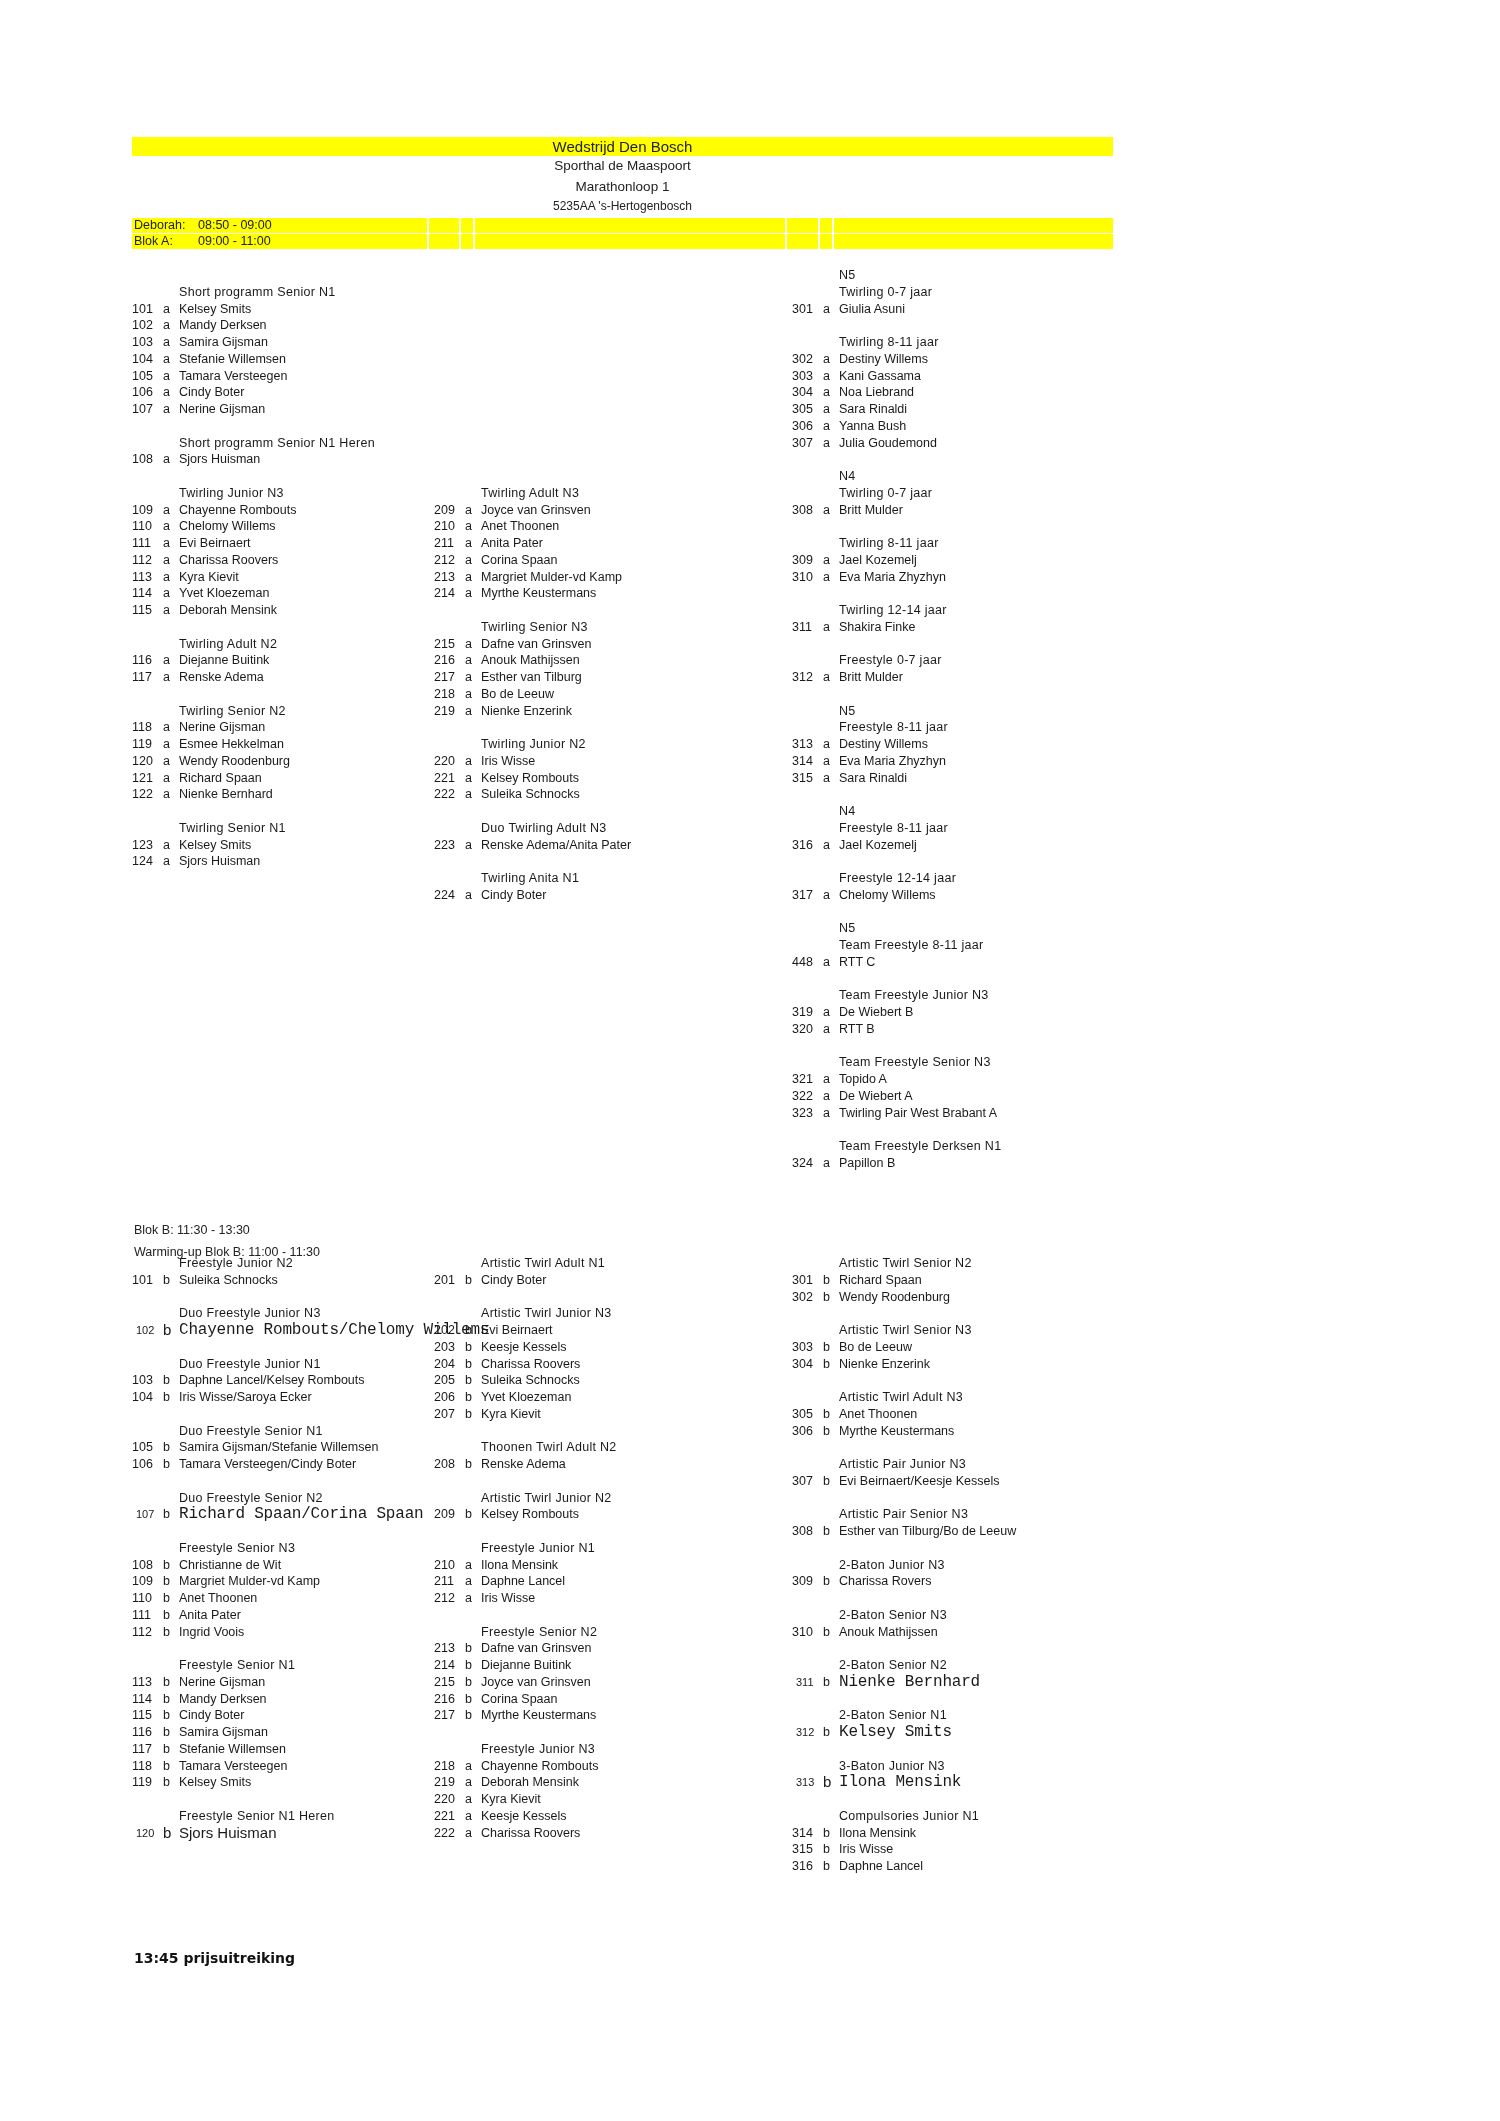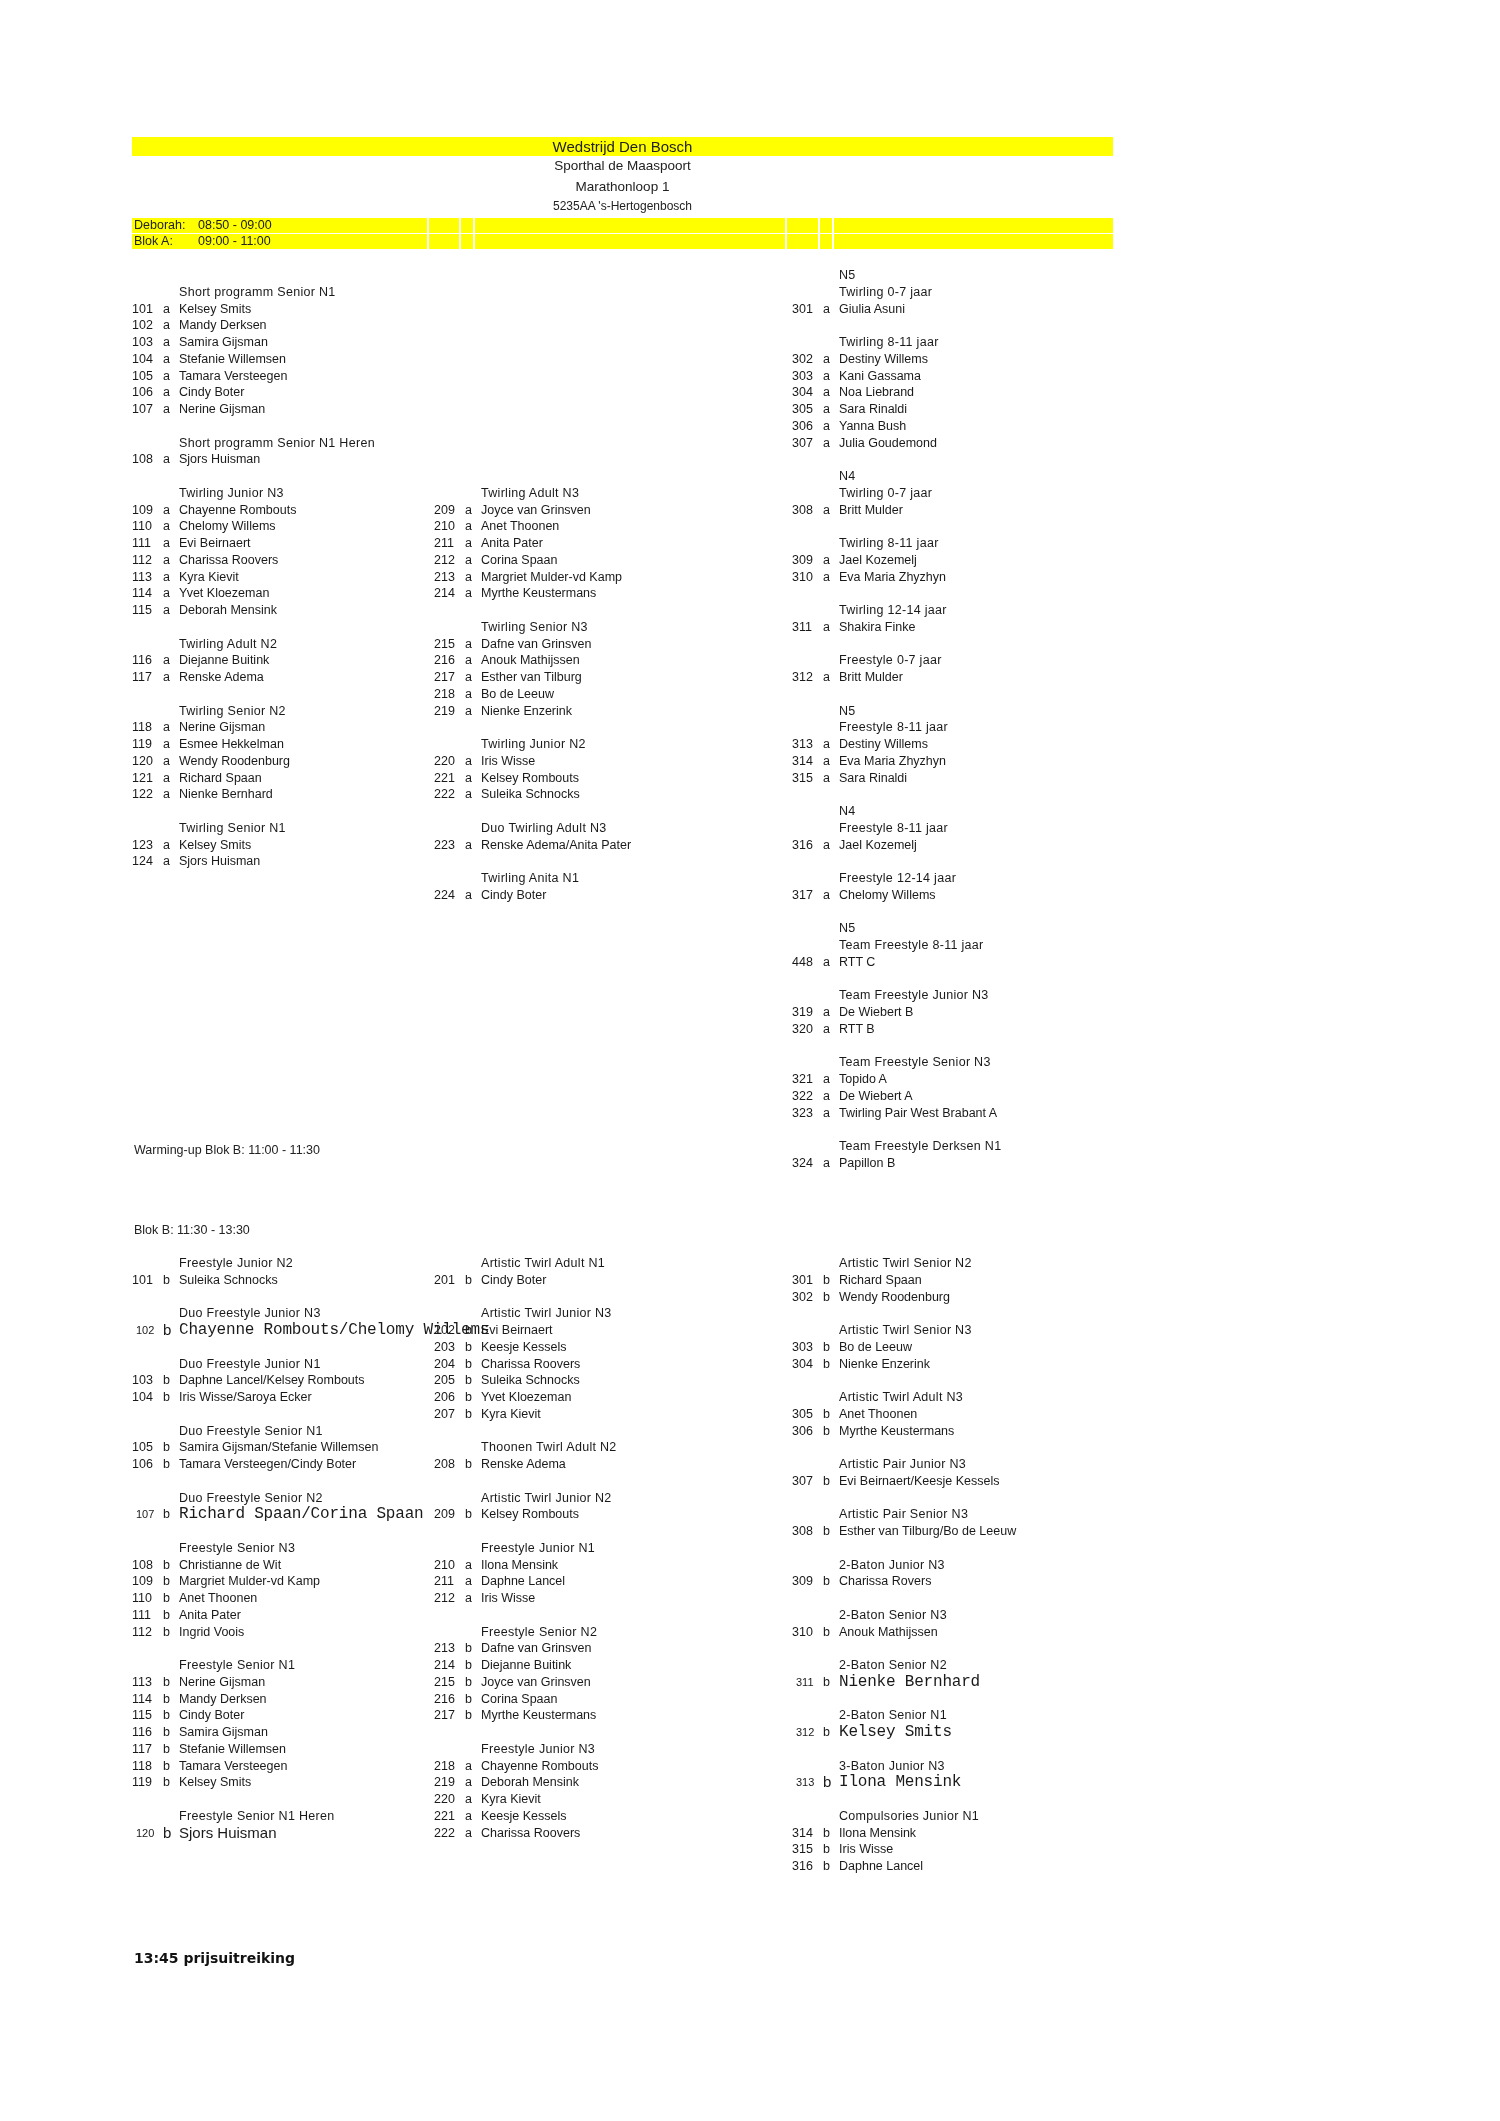--- a/index.html
+++ b/index.html
@@ -467,21 +467,21 @@
     <div class="row heading" style="top: 871px;">
       <span class="name">Team Freestyle Derksen N1</span>
     </div>
     <div class="row" style="top: 887.75px;">
       <span class="num">324</span>
       <span class="blk">a</span>
       <span class="name">Papillon B</span>
     </div>
   </div>
 
-<div class="note" style="left:134px; top:1143px;">Warming-up Blok B: 11:00 - 11:30</div>
+<div class="note" style="left:134px; top:1245px;">Warming-up Blok B: 11:00 - 11:30</div>
 <div class="note" style="left:134px; top:1223px;">Blok B: 11:30 - 13:30</div>
 
 <div class="col" id="b-col1" style="left:132px; top:1255px;">
     <div class="row heading" style="top: 0px;">
       <span class="name">Freestyle Junior N2</span>
     </div>
     <div class="row" style="top: 16.75px;">
       <span class="num">101</span>
       <span class="blk">b</span>
       <span class="name">Suleika Schnocks</span>

